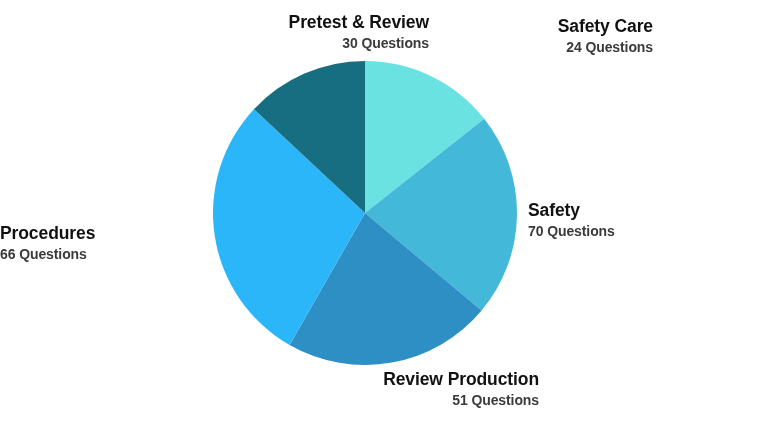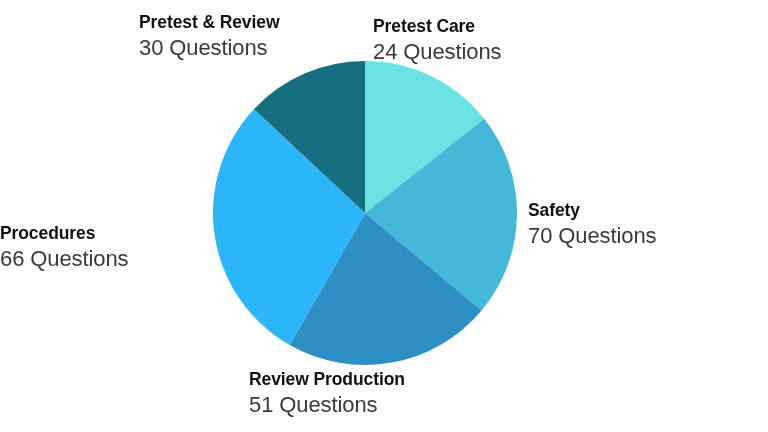--- a/index.html
+++ b/index.html
@@ -40,28 +40,28 @@
   }
   .slice-label .label-name {
     display: block;
     font-weight: bold;
     font-size: 17.5px;
     color: #111111;
     letter-spacing: -0.1px;
   }
   .slice-label .label-value {
     display: block;
-    font-weight: normal;
-    font-size: 22px;
+    font-weight: bold;
+    font-size: 14px;
     color: #3a3a3a;
     margin-top: 2px;
     letter-spacing: -0.1px;
   }
 
-  .align-center { text-align: left; }
+  .align-center { text-align: right; }
   .align-left   { text-align: left; }
   .align-right  { }
 
   
   #label-pretest-review {
     left: 139px;  top: 12px;  width: 290px;
   }
   #label-patient-care {
     left: 373px;  top: 16px;  width: 280px;
   }
@@ -101,21 +101,21 @@
         </path>
       </g>
   </svg>
 
   <div class="slice-label align-center" id="label-pretest-review">
     <span class="label-name">Pretest &amp; Review</span>
     <span class="label-value">30 Questions</span>
   </div>
 
   <div class="slice-label align-center" id="label-patient-care">
-    <span class="label-name">Pretest Care</span>
+    <span class="label-name">Safety Care</span>
     <span class="label-value">24 Questions</span>
   </div>
 
   <div class="slice-label align-left" id="label-safety">
     <span class="label-name">Safety</span>
     <span class="label-value">70 Questions</span>
   </div>
 
   <div class="slice-label align-center" id="label-image-production">
     <span class="label-name">Review Production</span>

